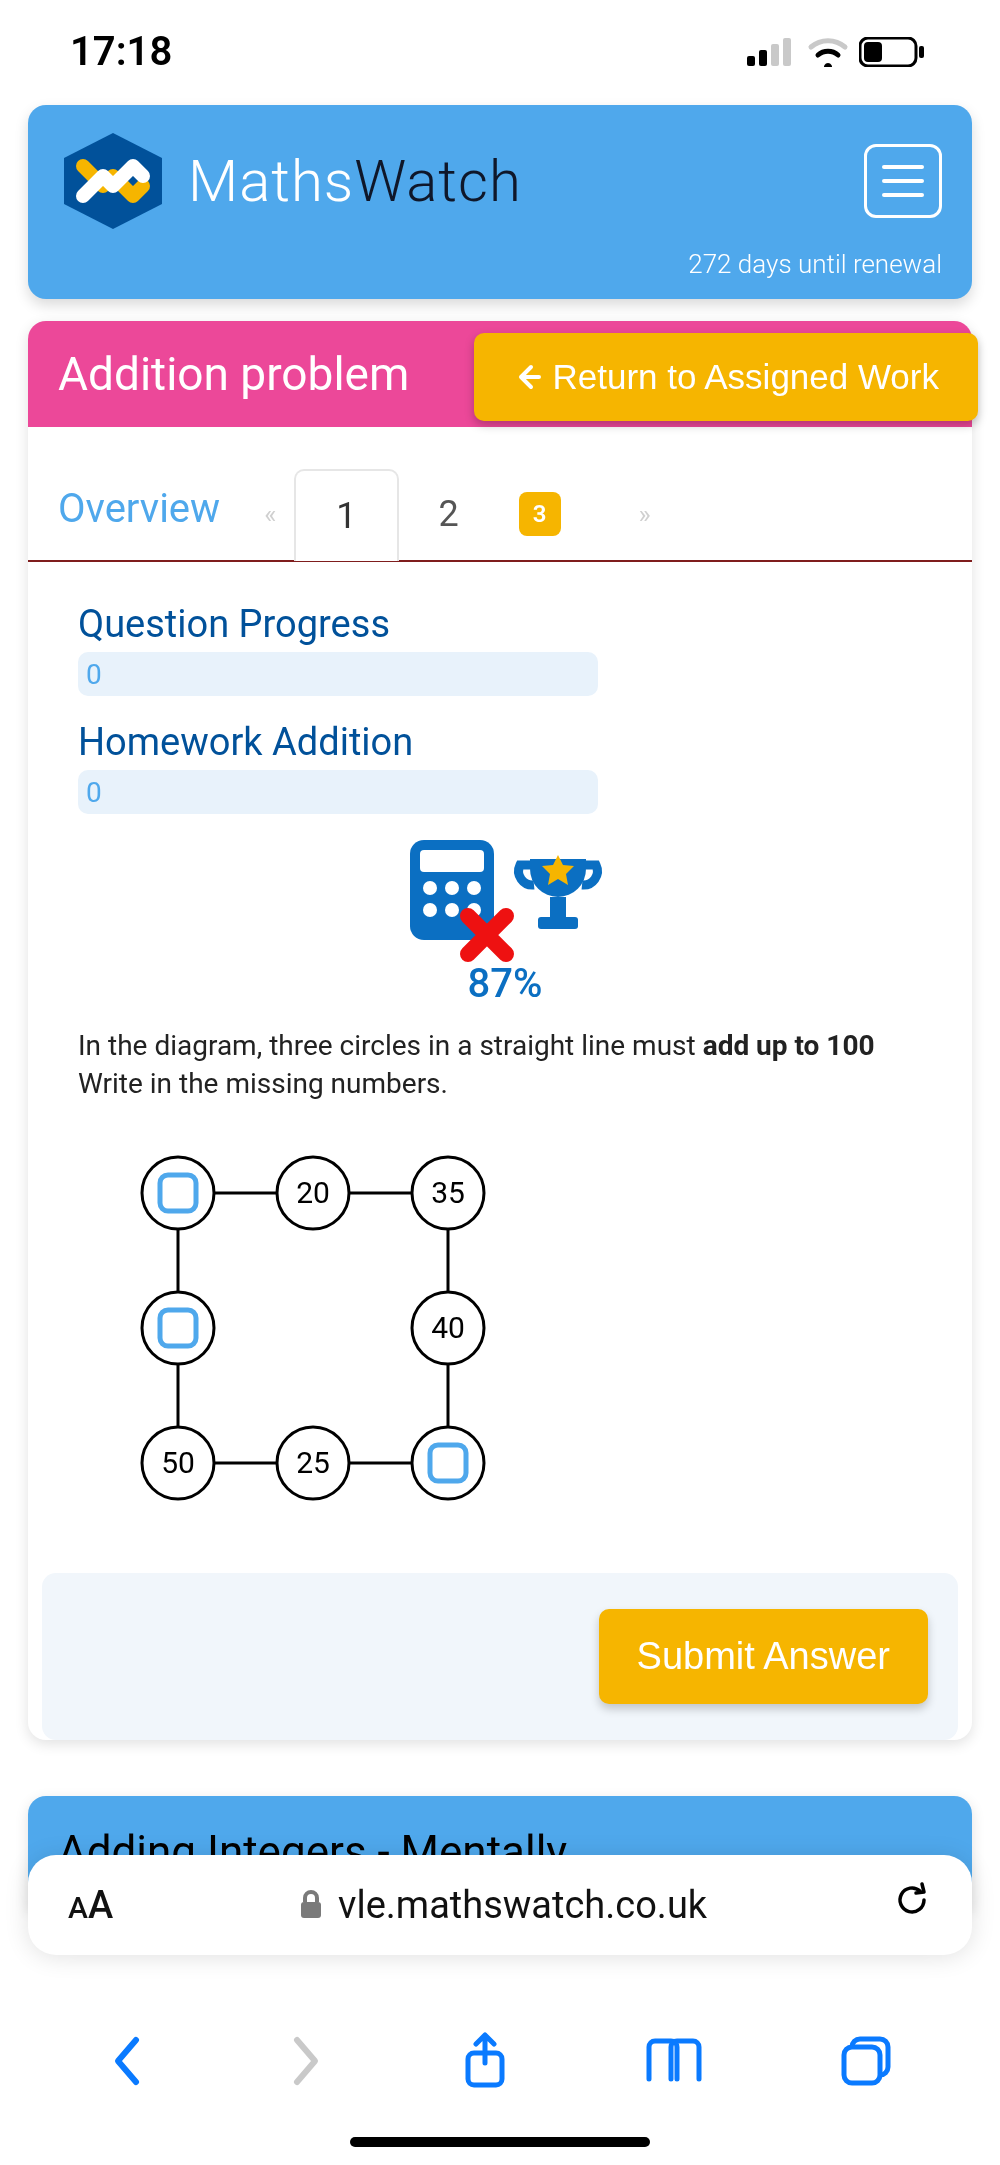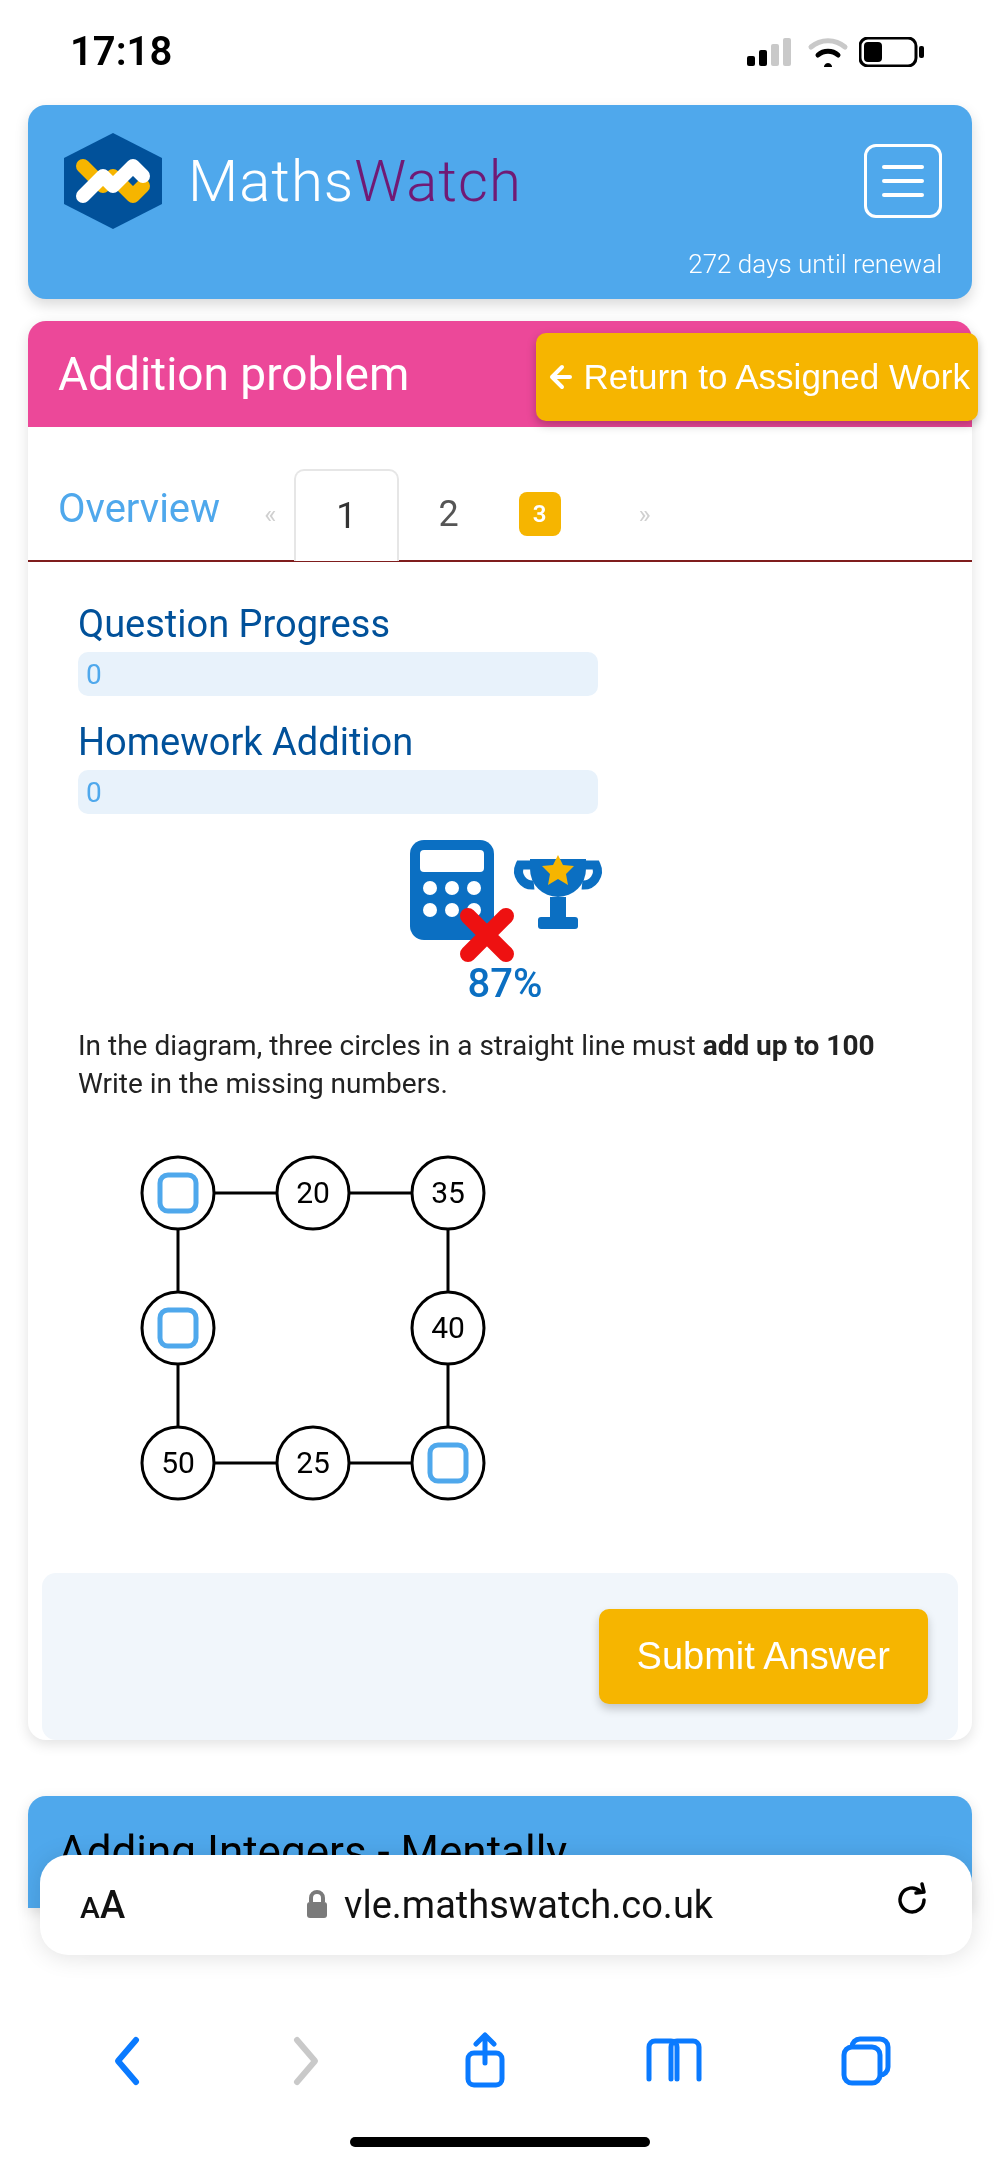--- a/index.html
+++ b/index.html
@@ -46,21 +46,21 @@
     display: flex;
     align-items: center;
     gap: 20px;
   }
   .brand {
     font-size: 58px;
     font-weight: 300;
     color: #fff;
     letter-spacing: 1px;
   }
-  .brand .watch { color: #701a75; }
+  .brand .watch { color: #0f172a; }
   .hamburger {
     width: 78px;
     height: 74px;
     border: 3px solid #fff;
     border-radius: 12px;
     display: flex;
     flex-direction: column;
     justify-content: center;
     align-items: center;
     gap: 10px;
@@ -105,21 +105,21 @@
     overflow: hidden;
   }
   .return-btn {
     position: absolute;
     right: -6px;
     top: 12px;
     background: #f6b500;
     color: #fff;
     border: none;
     border-radius: 10px;
-    padding: 24px 8px;
+    padding: 24px 39px;
     font-size: 35px;
     font-weight: 400;
     display: flex;
     align-items: center;
     gap: 12px;
     box-shadow: 0 4px 10px rgba(0,0,0,0.25);
   }
 
   
   .tabs-row {
@@ -261,21 +261,21 @@
   }
   .second-title {
     color: #000000;
     font-size: 44px;
     font-weight: 400;
   }
 
   
   .url-bar {
     position: absolute;
-    left: 40px;
+    left: 28px;
     right: 28px;
     bottom: 210px;
     background: #fff;
     border-radius: 28px;
     box-shadow: 0 2px 24px rgba(0,0,0,0.12);
     height: 100px;
     display: flex;
     align-items: center;
     padding: 0 40px;
     gap: 20px;

